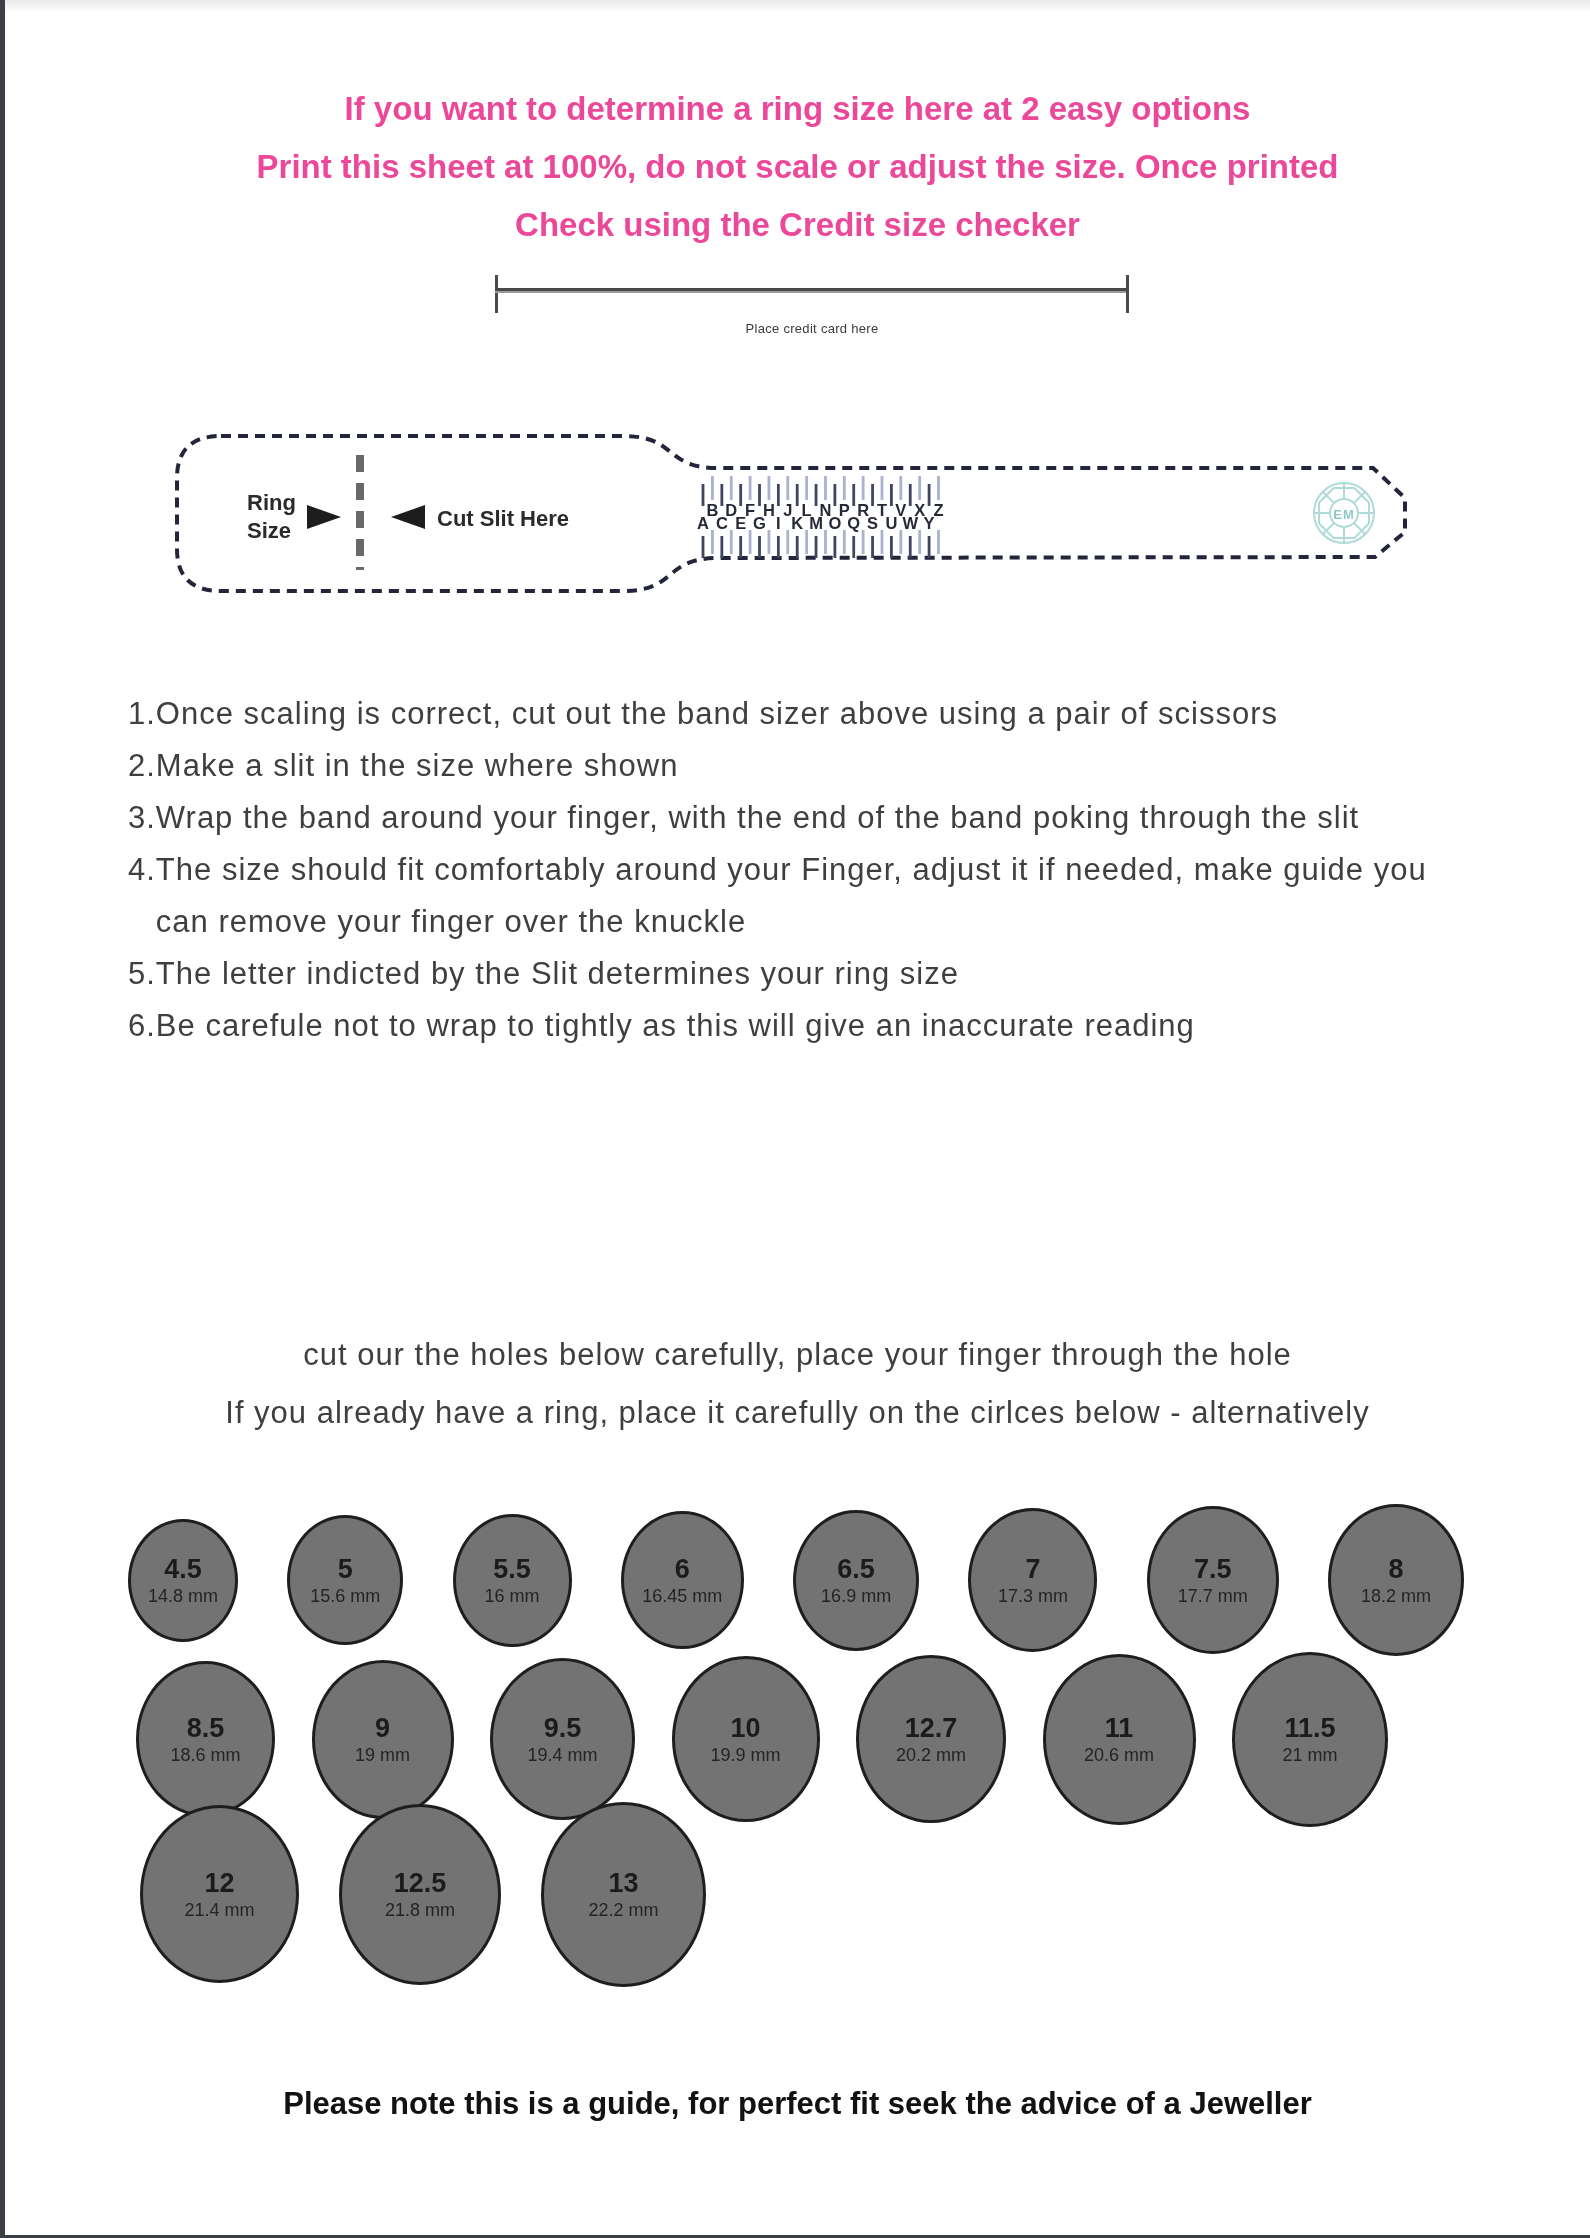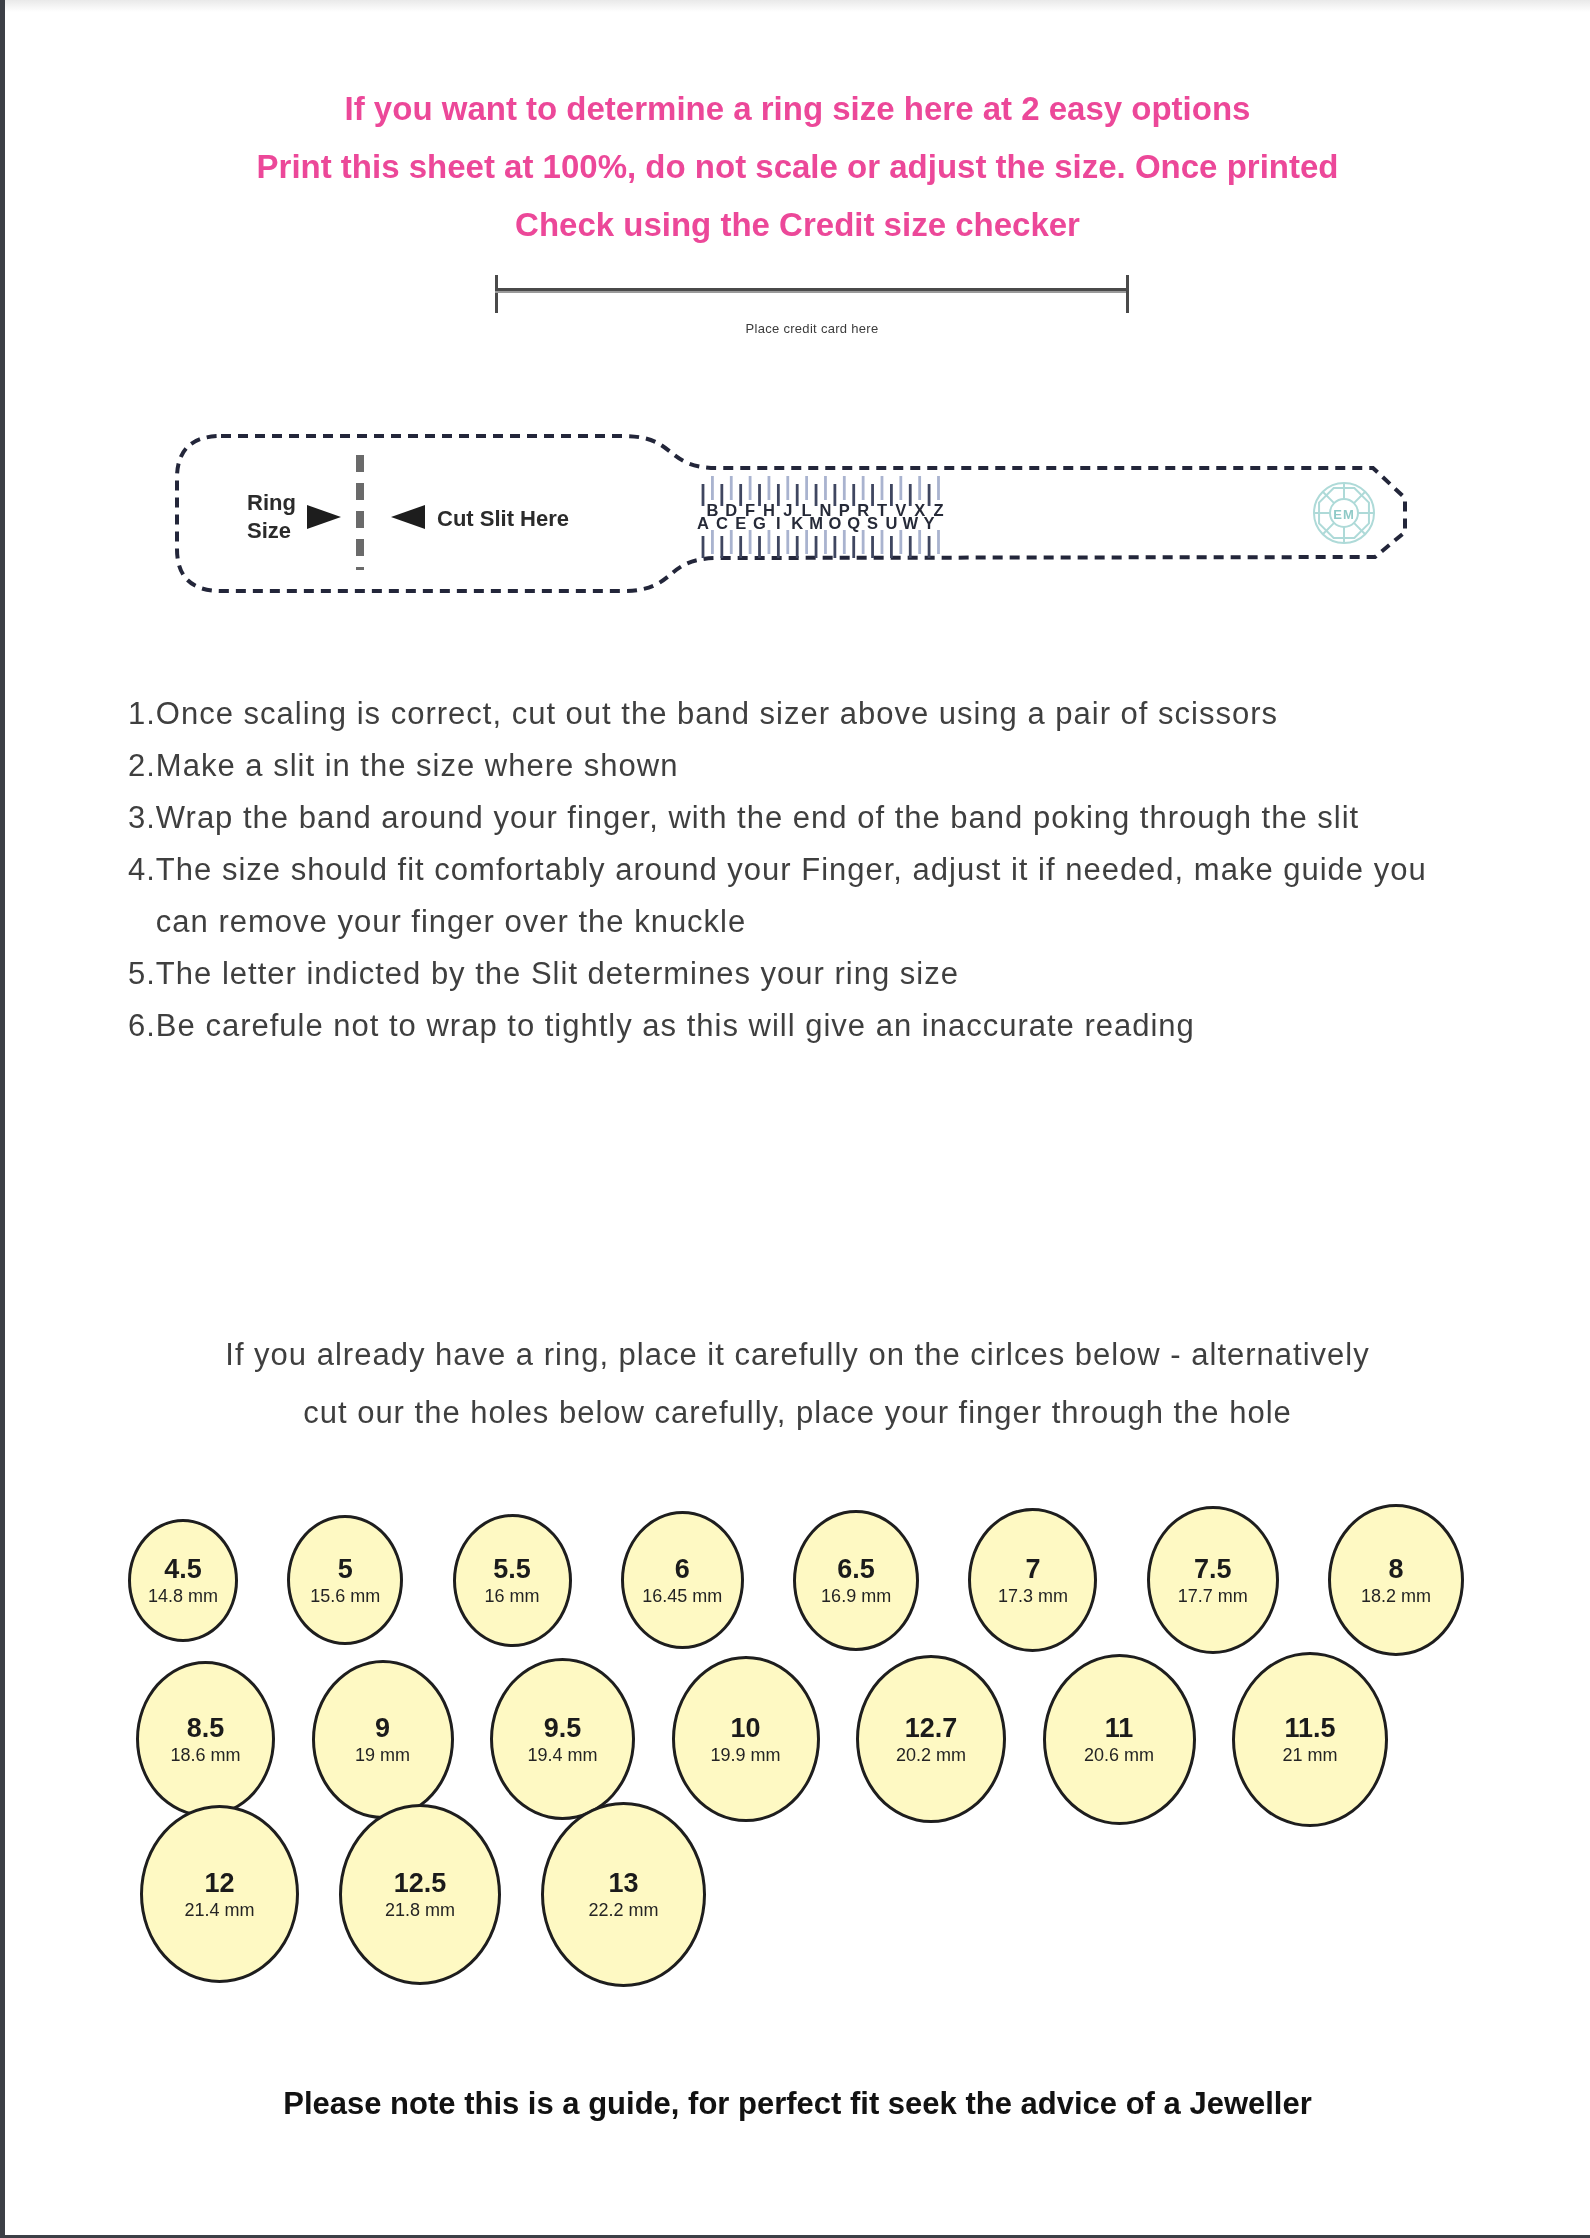--- a/index.html
+++ b/index.html
@@ -38,21 +38,21 @@
   .ring-note{position:absolute;left:5px;top:1326px;width:1585px;text-align:center;
     font-size:31px;line-height:58px;color:#3f3f3f;letter-spacing:1px;}
 
   
   .ring-row{position:absolute;display:flex;align-items:center;}
   #ring-row-0{left:128px;top:1498px;width:1336px;height:164px;justify-content:space-between;}
   #ring-row-1{left:136px;top:1652px;width:1252px;height:174px;justify-content:space-between;}
   #ring-row-2{left:140px;top:1798px;height:192px;justify-content:flex-start;gap:40px;}
   .ring-circle{border:3px solid #1e1e1e;border-radius:50%;
     display:flex;flex-direction:column;align-items:center;justify-content:center;gap:4px;
-    box-sizing:border-box;background:#fef9c3;}
+    box-sizing:border-box;background:#737373;}
   .ring-size-num{font-size:27px;font-weight:600;color:#1b1b1b;line-height:1;}
   .ring-size-mm{font-size:18px;color:#242424;line-height:1;}
 
   
   .footer{position:absolute;left:5px;top:2086px;width:1585px;text-align:center;
     font-weight:bold;font-size:31px;color:#121212;}
 </style>
 </head>
 <body>
 
@@ -218,22 +218,22 @@
     <span class="instr-num">5.</span>
       <span class="instr-text">The letter indicted by the Slit determines your ring size</span>
   </div>
   <div class="instr-item">
     <span class="instr-num">6.</span>
       <span class="instr-text">Be carefule not to wrap to tightly as this will give an inaccurate reading</span>
   </div>
 </div>
 
 <div class="ring-note">
+  <div>cut our the holes below carefully, place your finger through the hole</div>
   <div>If you already have a ring, place it carefully on the cirlces below - alternatively</div>
-  <div>cut our the holes below carefully, place your finger through the hole</div>
 </div>
 
 <div class="ring-row" id="ring-row-0">
     <div class="ring-circle" style="width: 110px; height: 123px;">
       <div class="ring-size-num">4.5</div>
       <div class="ring-size-mm">14.8 mm</div>
     </div>
     <div class="ring-circle" style="width: 116px; height: 130px;">
       <div class="ring-size-num">5</div>
       <div class="ring-size-mm">15.6 mm</div>

